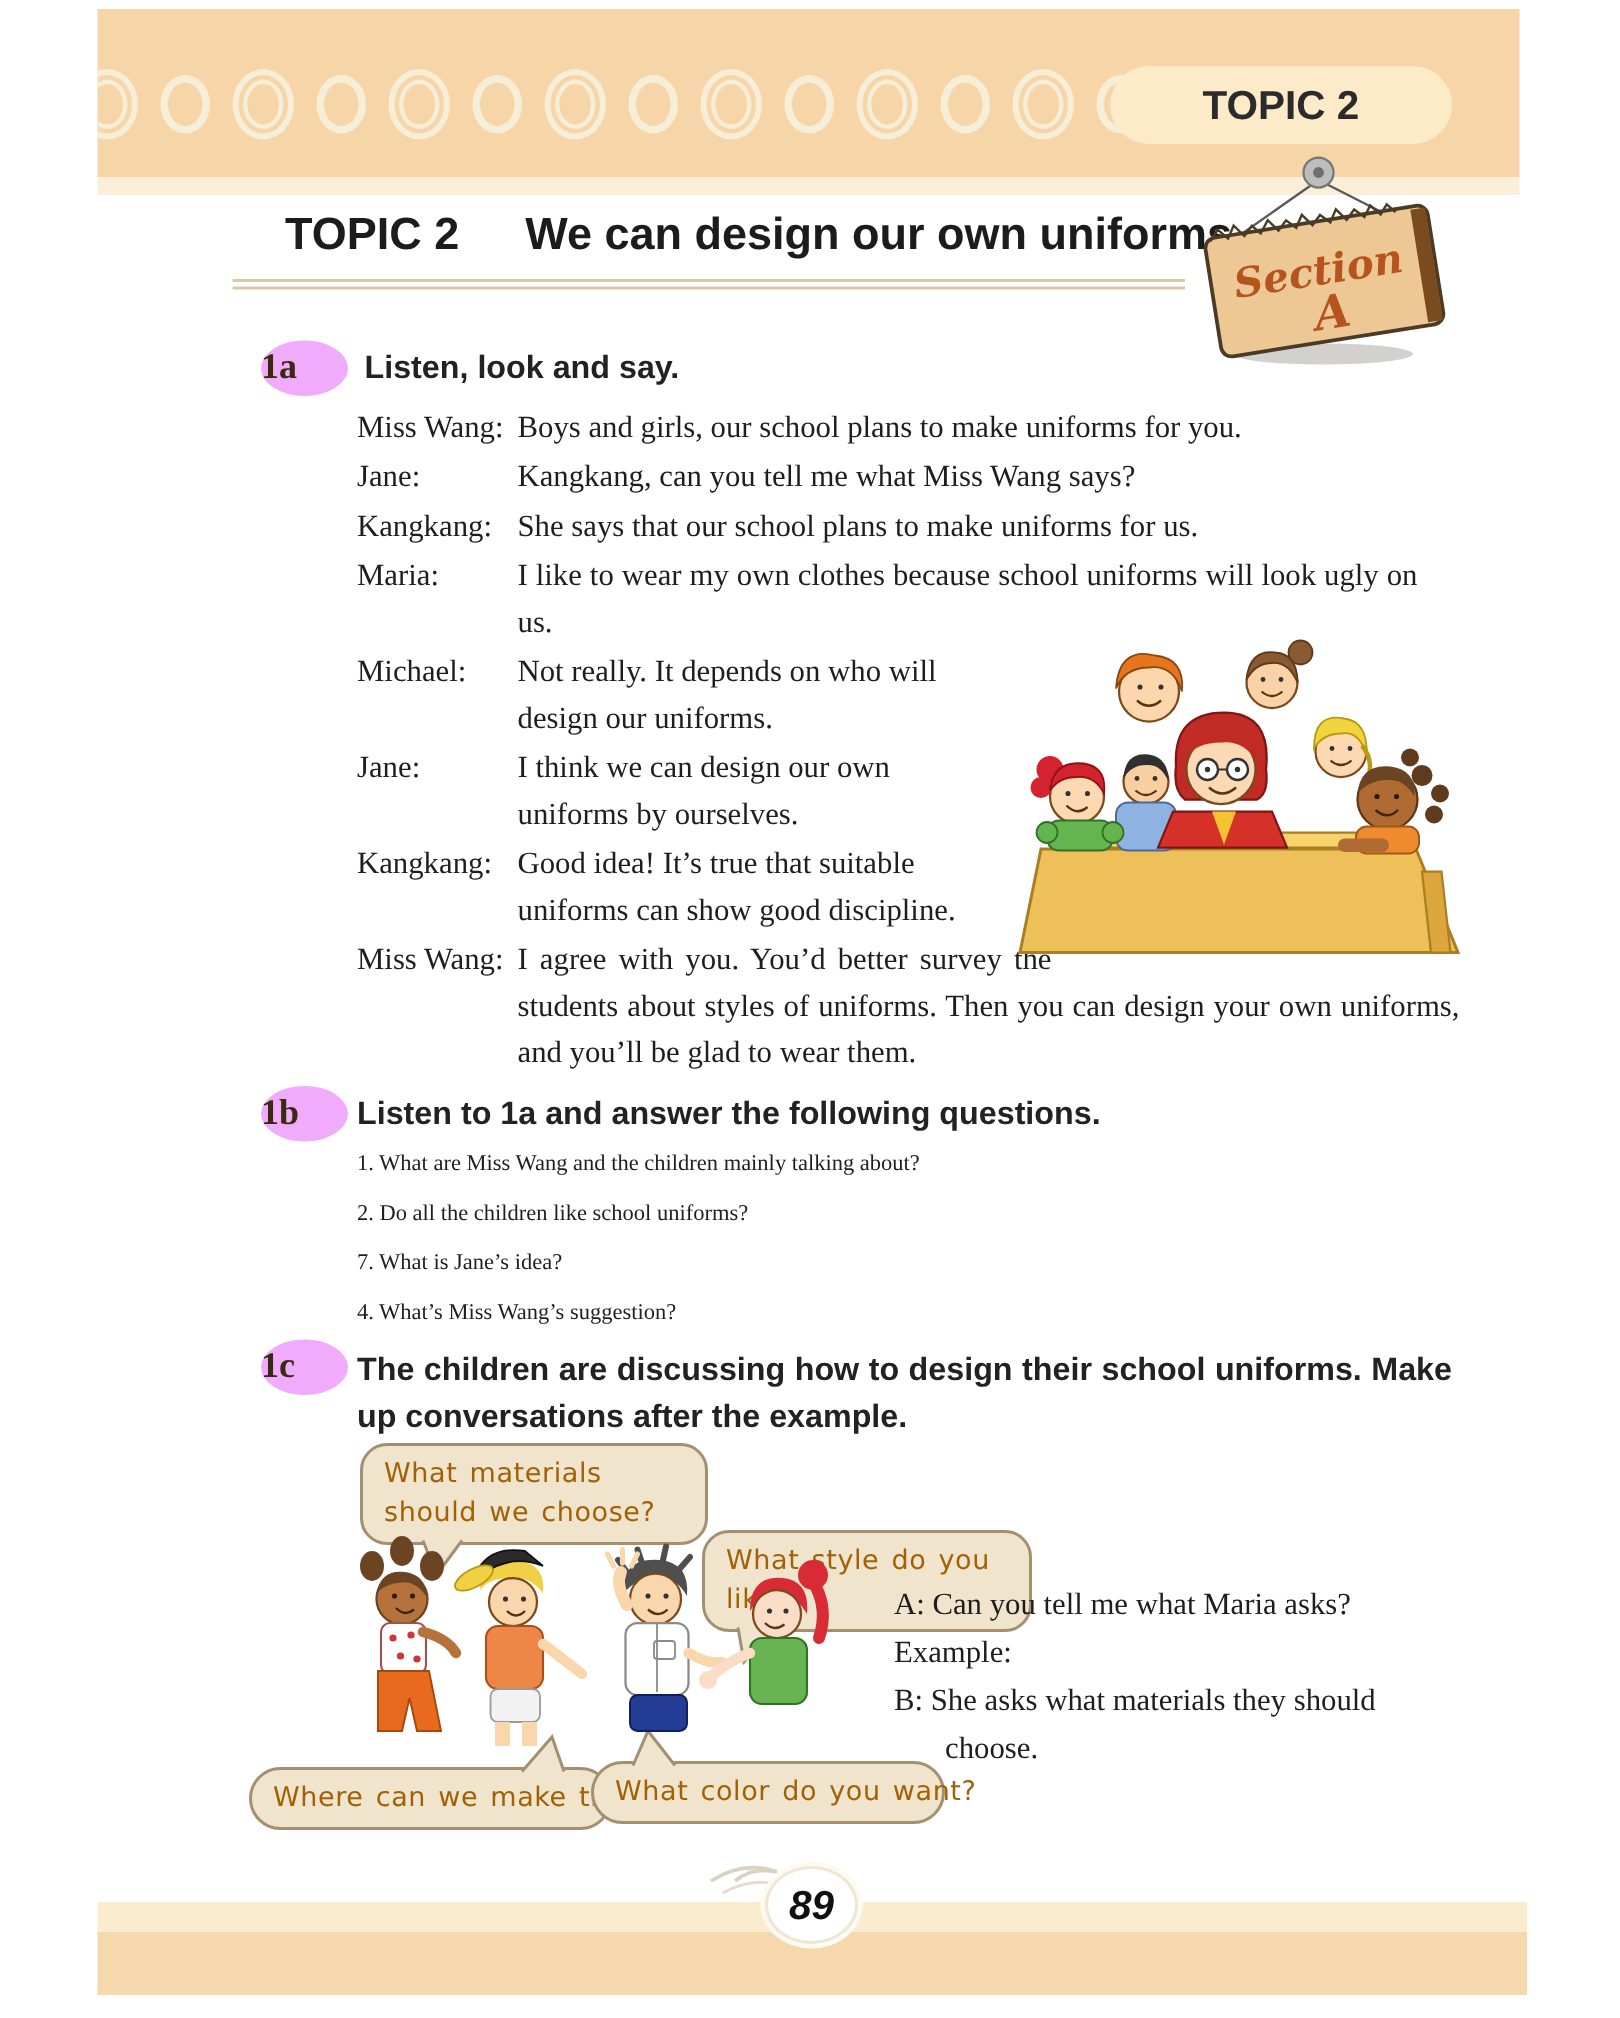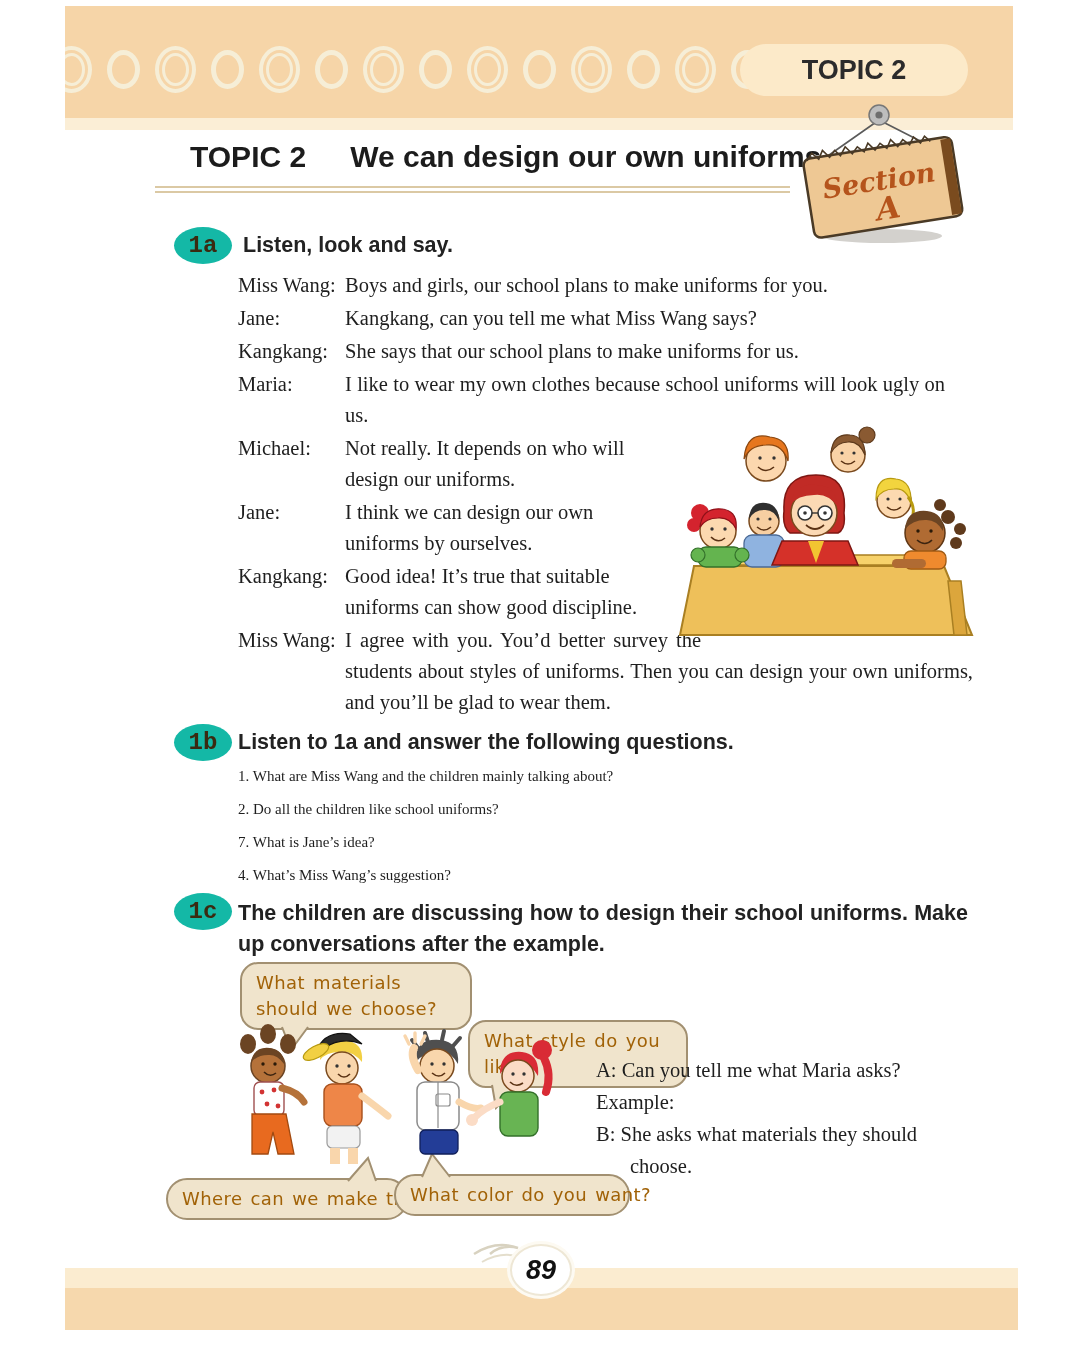--- a/index.html
+++ b/index.html
@@ -21,23 +21,23 @@
   .title-row{position:absolute;left:190px;top:140px;width:800px;font-family:"Liberation Sans",sans-serif;
              font-weight:bold;font-size:30px;color:#1c1c1c;white-space:nowrap;}
   .title-row .t2{margin-right:44px;}
   .title-underline{position:absolute;left:155px;top:186px;width:635px;height:3px;
                    border-top:2px solid #dbc9a4;border-bottom:2px solid #dbc9a4;}
 
   
   .sign{position:absolute;left:782px;top:98px;width:195px;height:148px;}
 
   
-  .badge{position:absolute;width:58px;height:37px;background:#14b8a6;border-radius:50%;
-         display:flex;align-items:center;justify-content:center;
-         font-family:Liberation Mono, monospace;font-weight:bold;font-size:24px;color:#3a2a10;}
+  .badge{position:absolute;width:58px;height:37px;background:#f0abfc;border-radius:50%;
+         display:flex;align-items:center;justify-content:flex-start;
+         font-family:Liberation Serif, serif;font-weight:bold;font-size:24px;color:#3a2a10;}
   .sec-head{position:absolute;font-family:"Liberation Sans",sans-serif;font-weight:bold;
             font-size:21.5px;color:#222222;}
 
   
   .dialogue{position:absolute;left:238px;top:270px;width:748px;}
   .dlg-row{display:grid;grid-template-columns:107px 1fr;margin-bottom:2px;
            font-size:20.5px;line-height:31px;}
   .dlg-text{color:#1e1e1e;}
   .w-wide .dlg-text{width:600px;text-align:justify;}
   .w-narrow .dlg-text{width:322px;}

